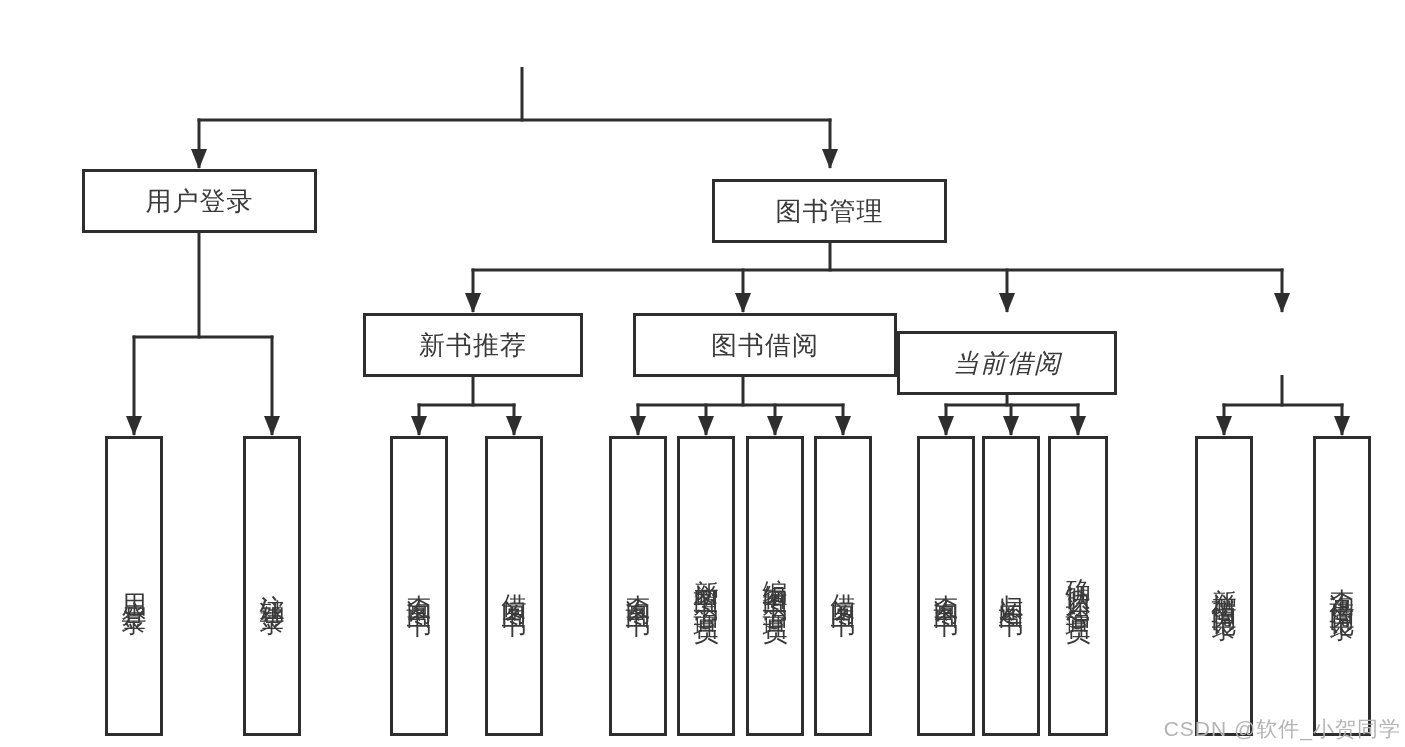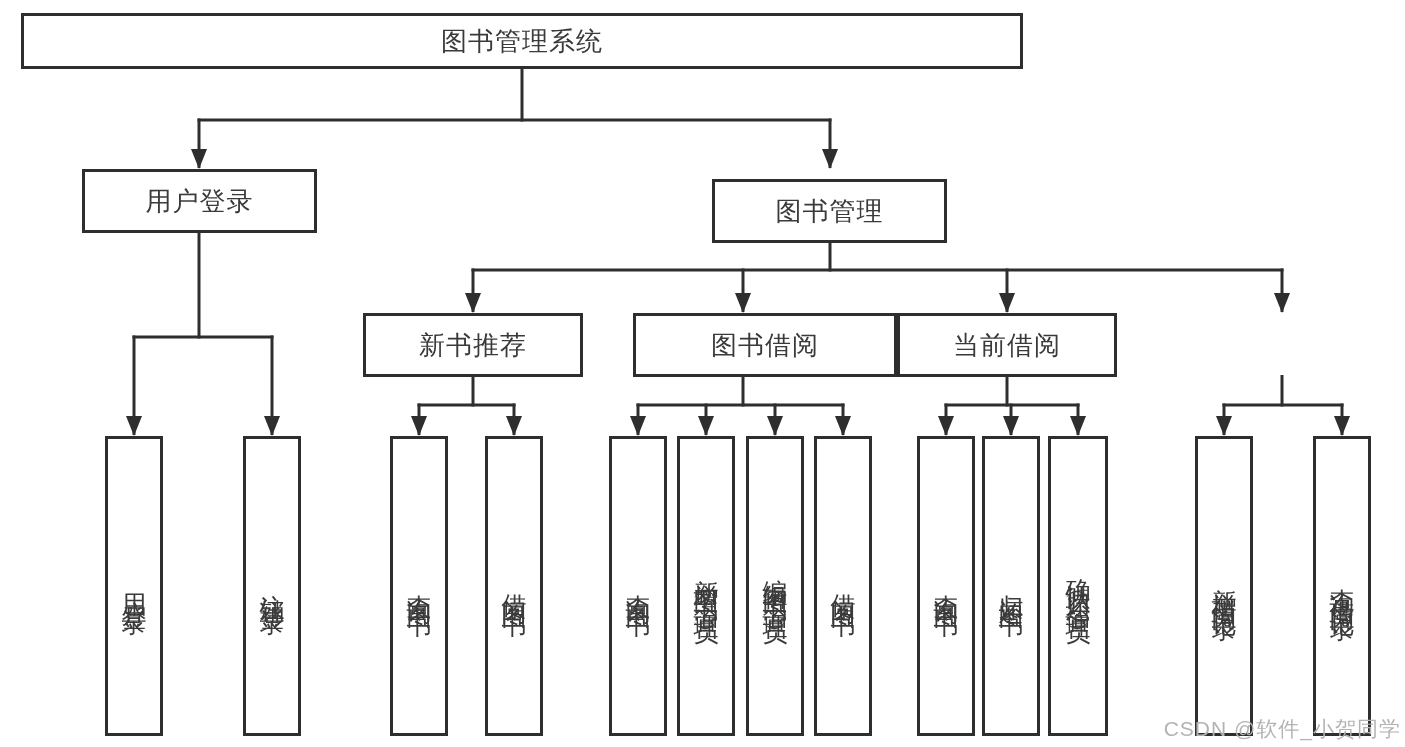--- a/index.html
+++ b/index.html
@@ -44,21 +44,21 @@
     line-height: 1;
     letter-spacing: 6px;
     color: #3a3a3a;
   }
   
   .n-root            { left: 21px;   top: 13px;  width: 1002px; height: 56px; }
   .n-user-login      { left: 82px;   top: 169px; width: 235px;  height: 64px; }
   .n-book-mgmt       { left: 712px;  top: 179px; width: 235px;  height: 64px; }
   .n-new-book        { left: 363px;  top: 313px; width: 220px;  height: 64px; }
   .n-book-borrow     { left: 633px;  top: 313px; width: 264px;  height: 64px; }
-  .n-current-borrow  { left: 897px;  top: 313px; width: 220px;  height: 64px; }
+  .n-current-borrow  { left: 897px;  top: 331px; width: 220px;  height: 64px; font-style: italic; }
   .n-borrow-records  { left: 1172px; top: 313px; width: 220px;  height: 64px; }
   .leaf              { top: 436px;   width: 58px; height: 300px; }
   .l-user-login      { left: 105px; }
   .l-logout          { left: 243px; }
   .l-nb-query        { left: 390px; }
   .l-nb-borrow       { left: 485px; }
   .l-bb-query        { left: 609px; }
   .l-bb-add          { left: 677px; }
   .l-bb-edit         { left: 746px; }
   .l-bb-borrow       { left: 814px; }
@@ -127,23 +127,20 @@
       <line x1="1011" y1="403.5" x2="1011" y2="435" marker-end="url(#arrow)"></line>
       <line x1="1078" y1="403.5" x2="1078" y2="435" marker-end="url(#arrow)"></line>
 
       <line x1="1282" y1="375" x2="1282" y2="406.5"></line>
       <line x1="1222.5" y1="405" x2="1343.5" y2="405"></line>
       <line x1="1224" y1="403.5" x2="1224" y2="435" marker-end="url(#arrow)"></line>
       <line x1="1342" y1="403.5" x2="1342" y2="435" marker-end="url(#arrow)"></line>
     </g>
   </svg>
 
-  <div class="node n-root">
-    <span class="hlabel">图书管理系统</span>
-  </div>
 
   <div class="node n-user-login">
     <span class="hlabel">用户登录</span>
   </div>
   <div class="node n-book-mgmt">
     <span class="hlabel">图书管理</span>
   </div>
 
   <div class="node n-new-book">
     <span class="hlabel">新书推荐</span>

